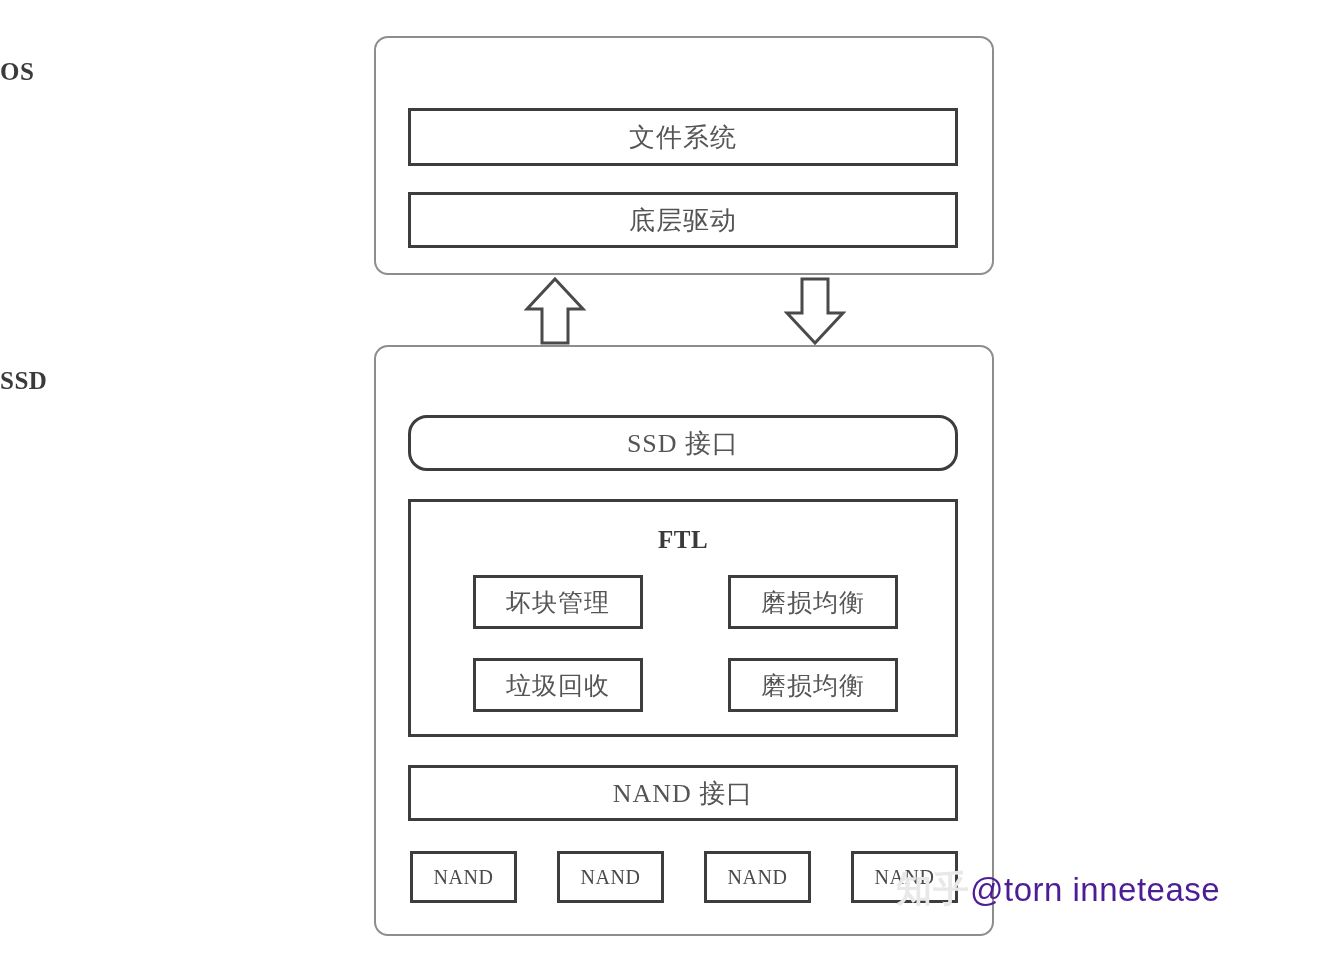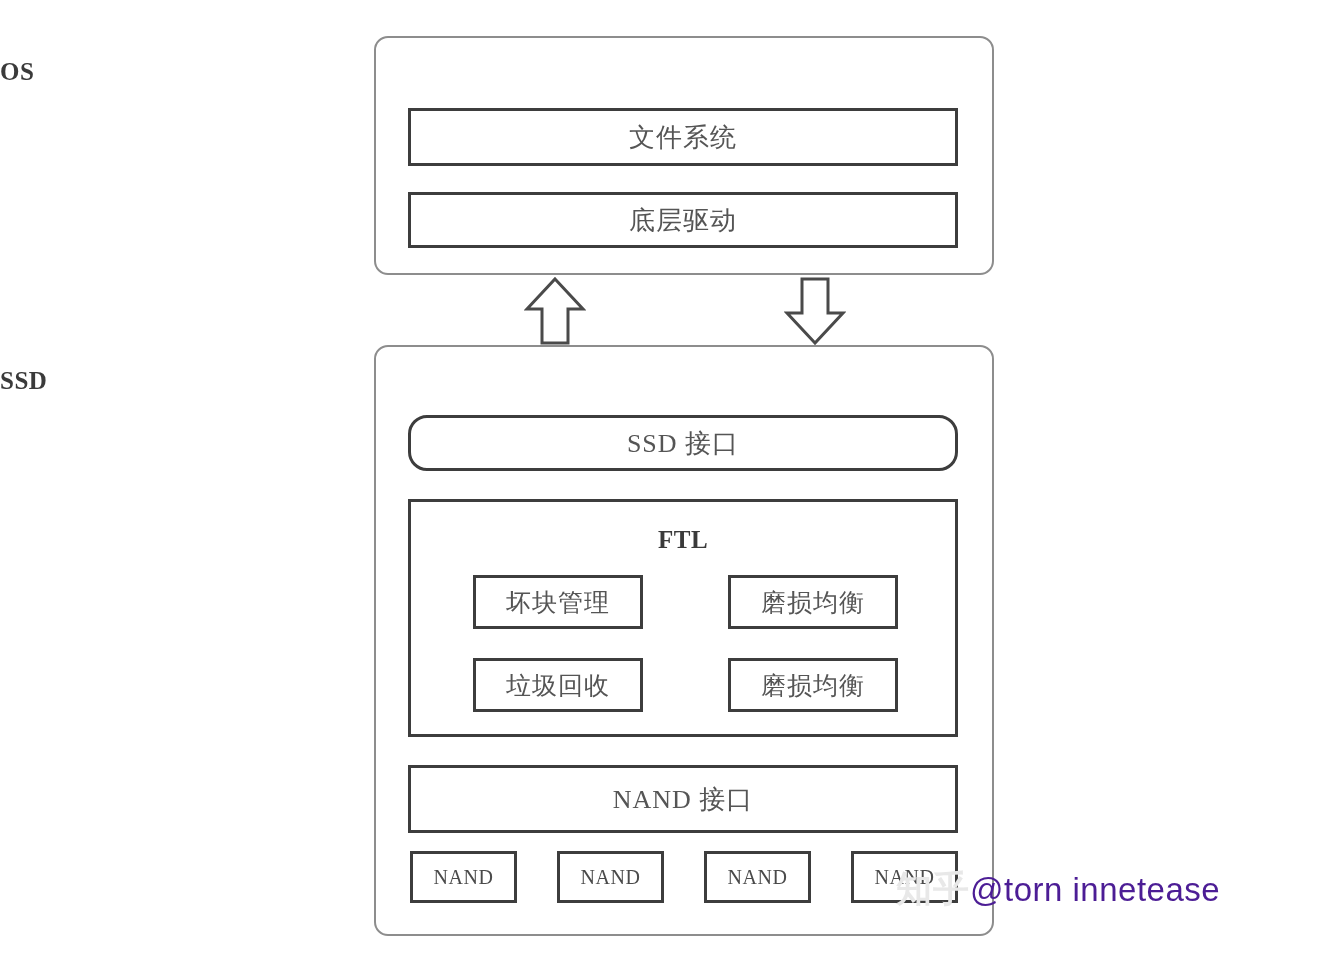--- a/index.html
+++ b/index.html
@@ -54,21 +54,21 @@
     display: flex;
     align-items: center;
     justify-content: center;
     font-size: 26px;
     color: #555555;
     letter-spacing: 1px;
   }
   #filesystem-box { left: 408px; top: 108px; width: 550px; height: 58px; }
   #driver-box     { left: 408px; top: 192px; width: 550px; height: 56px; }
   #ssd-if-box     { left: 408px; top: 415px; width: 550px; height: 56px; border-radius: 19px; }
-  #nand-if-box    { left: 408px; top: 765px; width: 550px; height: 68px; }
+  #nand-if-box    { left: 408px; top: 765px; width: 550px; height: 56px; }
 
   
   #ftl-box {
     position: absolute;
     left: 408px; top: 499px; width: 550px; height: 238px;
     border: 3px solid #3d3d3d;
     background: #ffffff;
     box-sizing: border-box;
     padding-left: 40px;
   }

